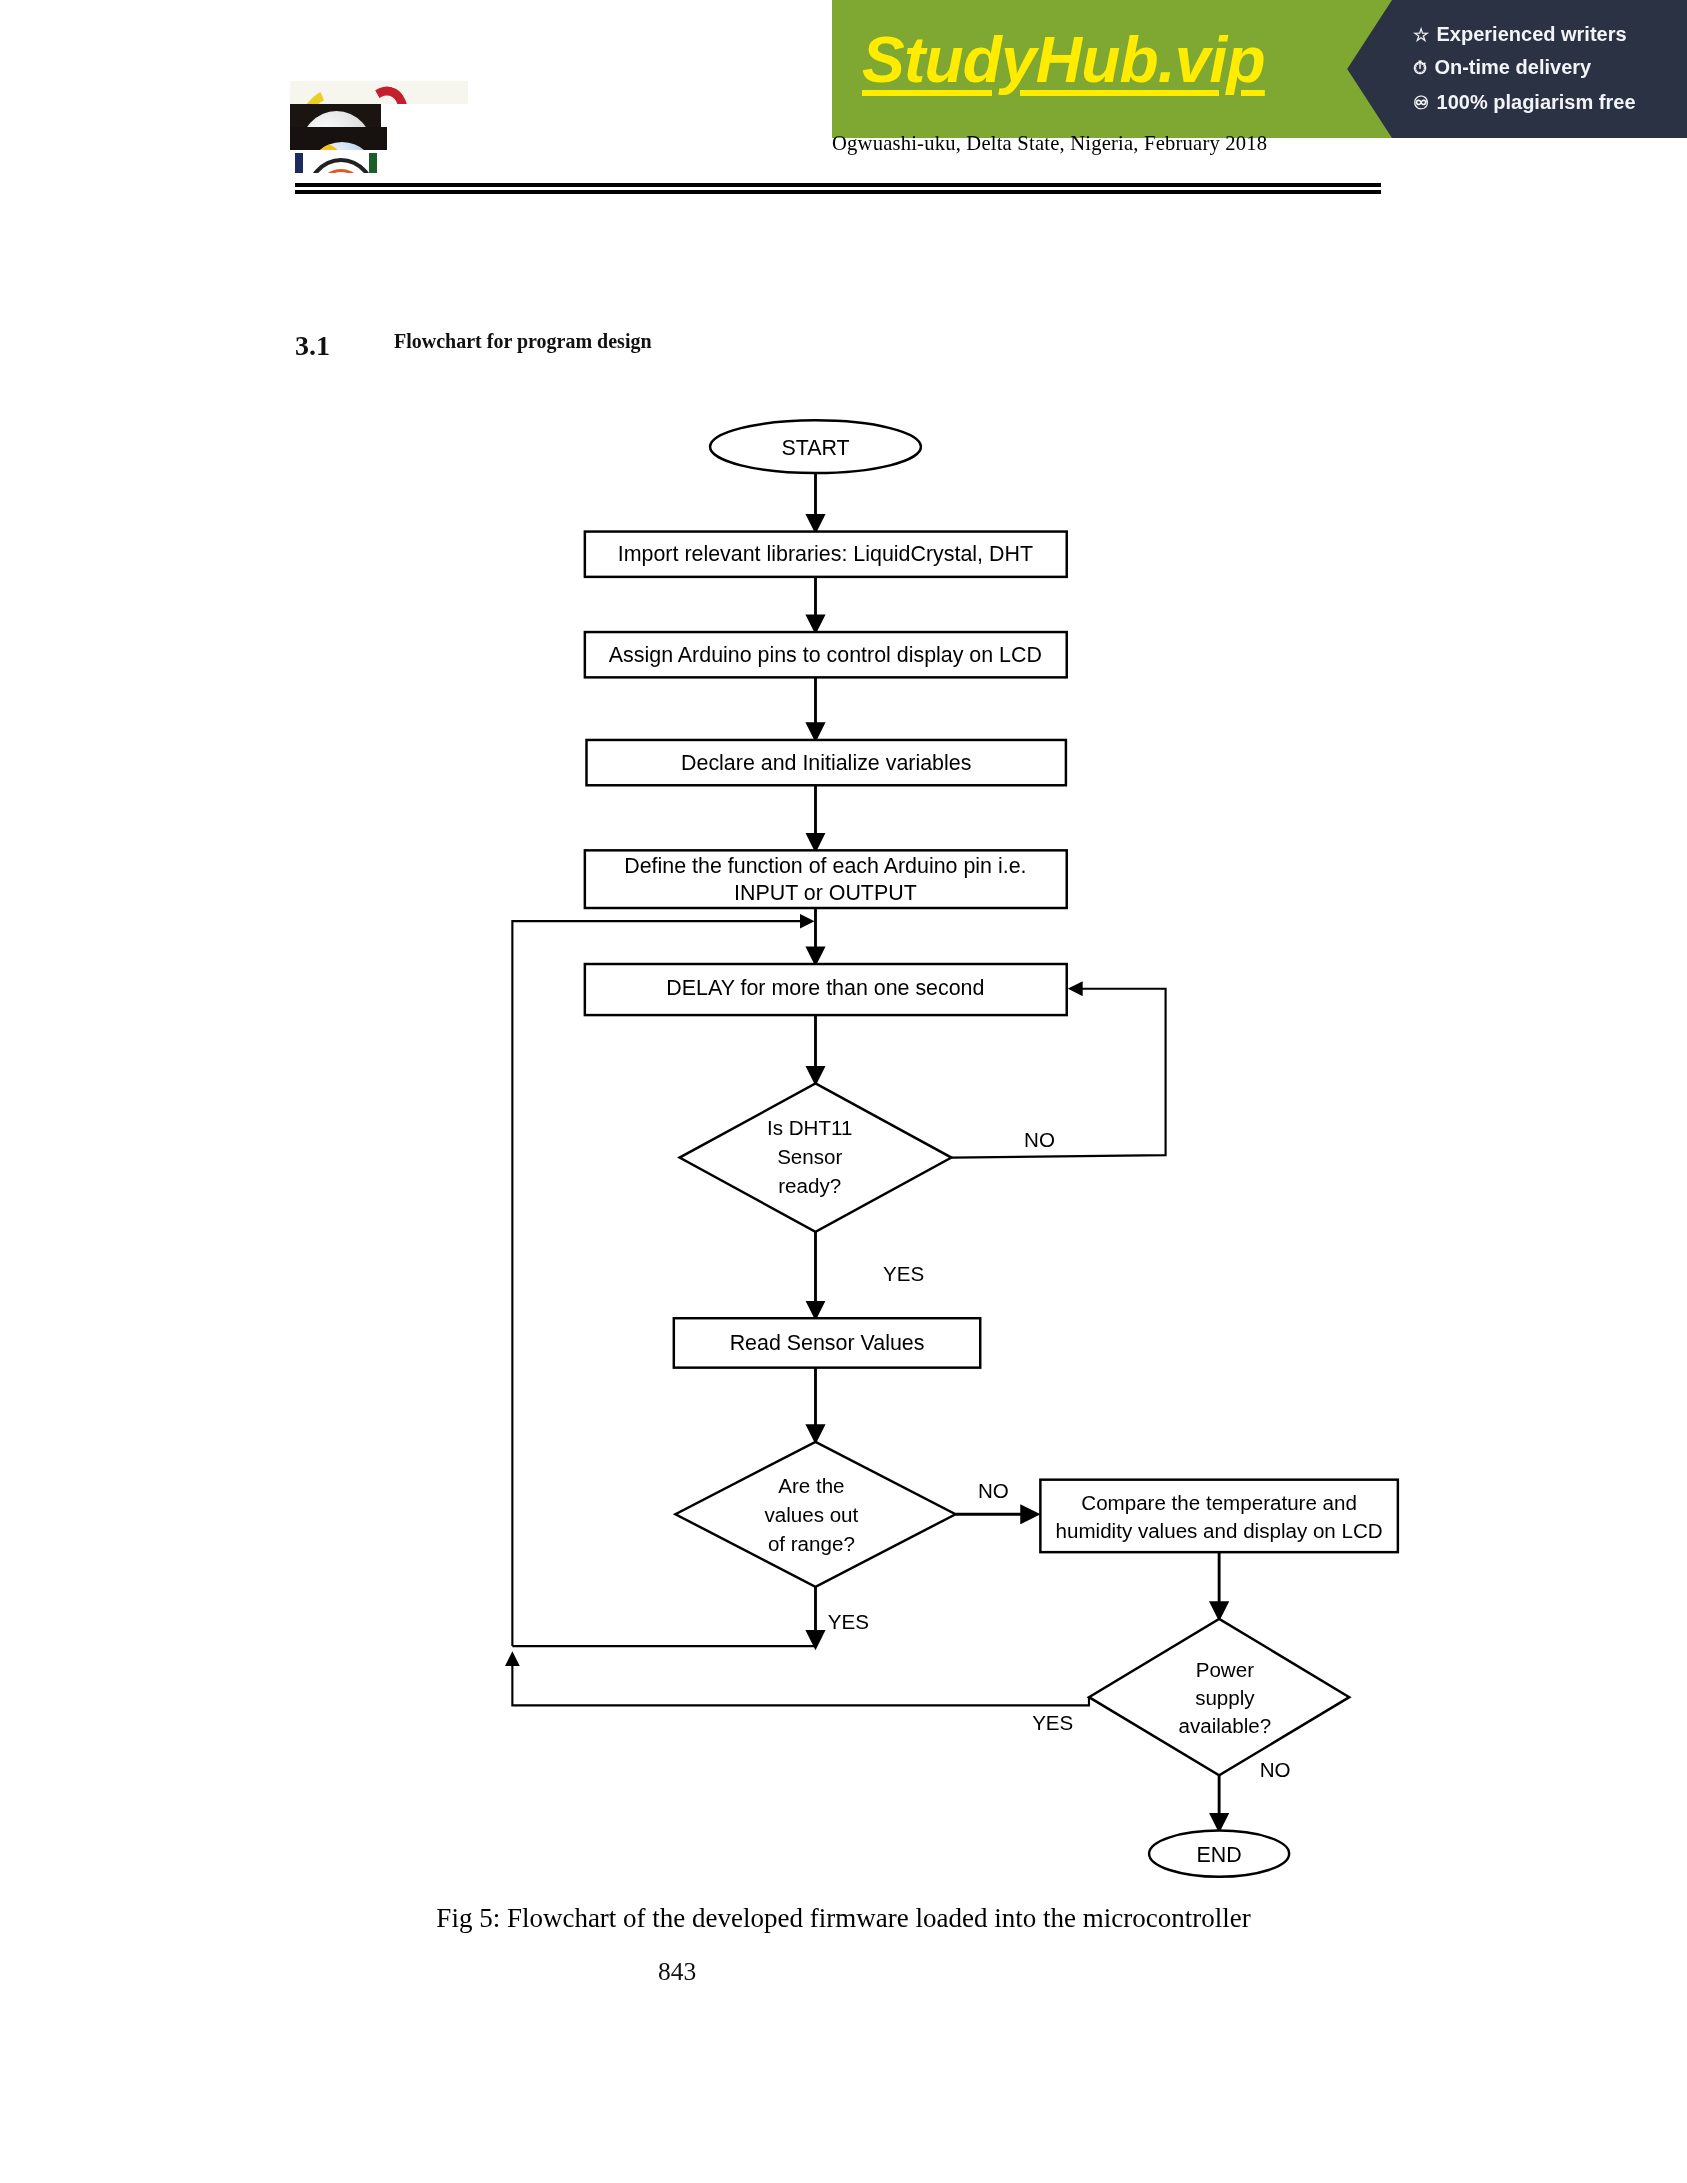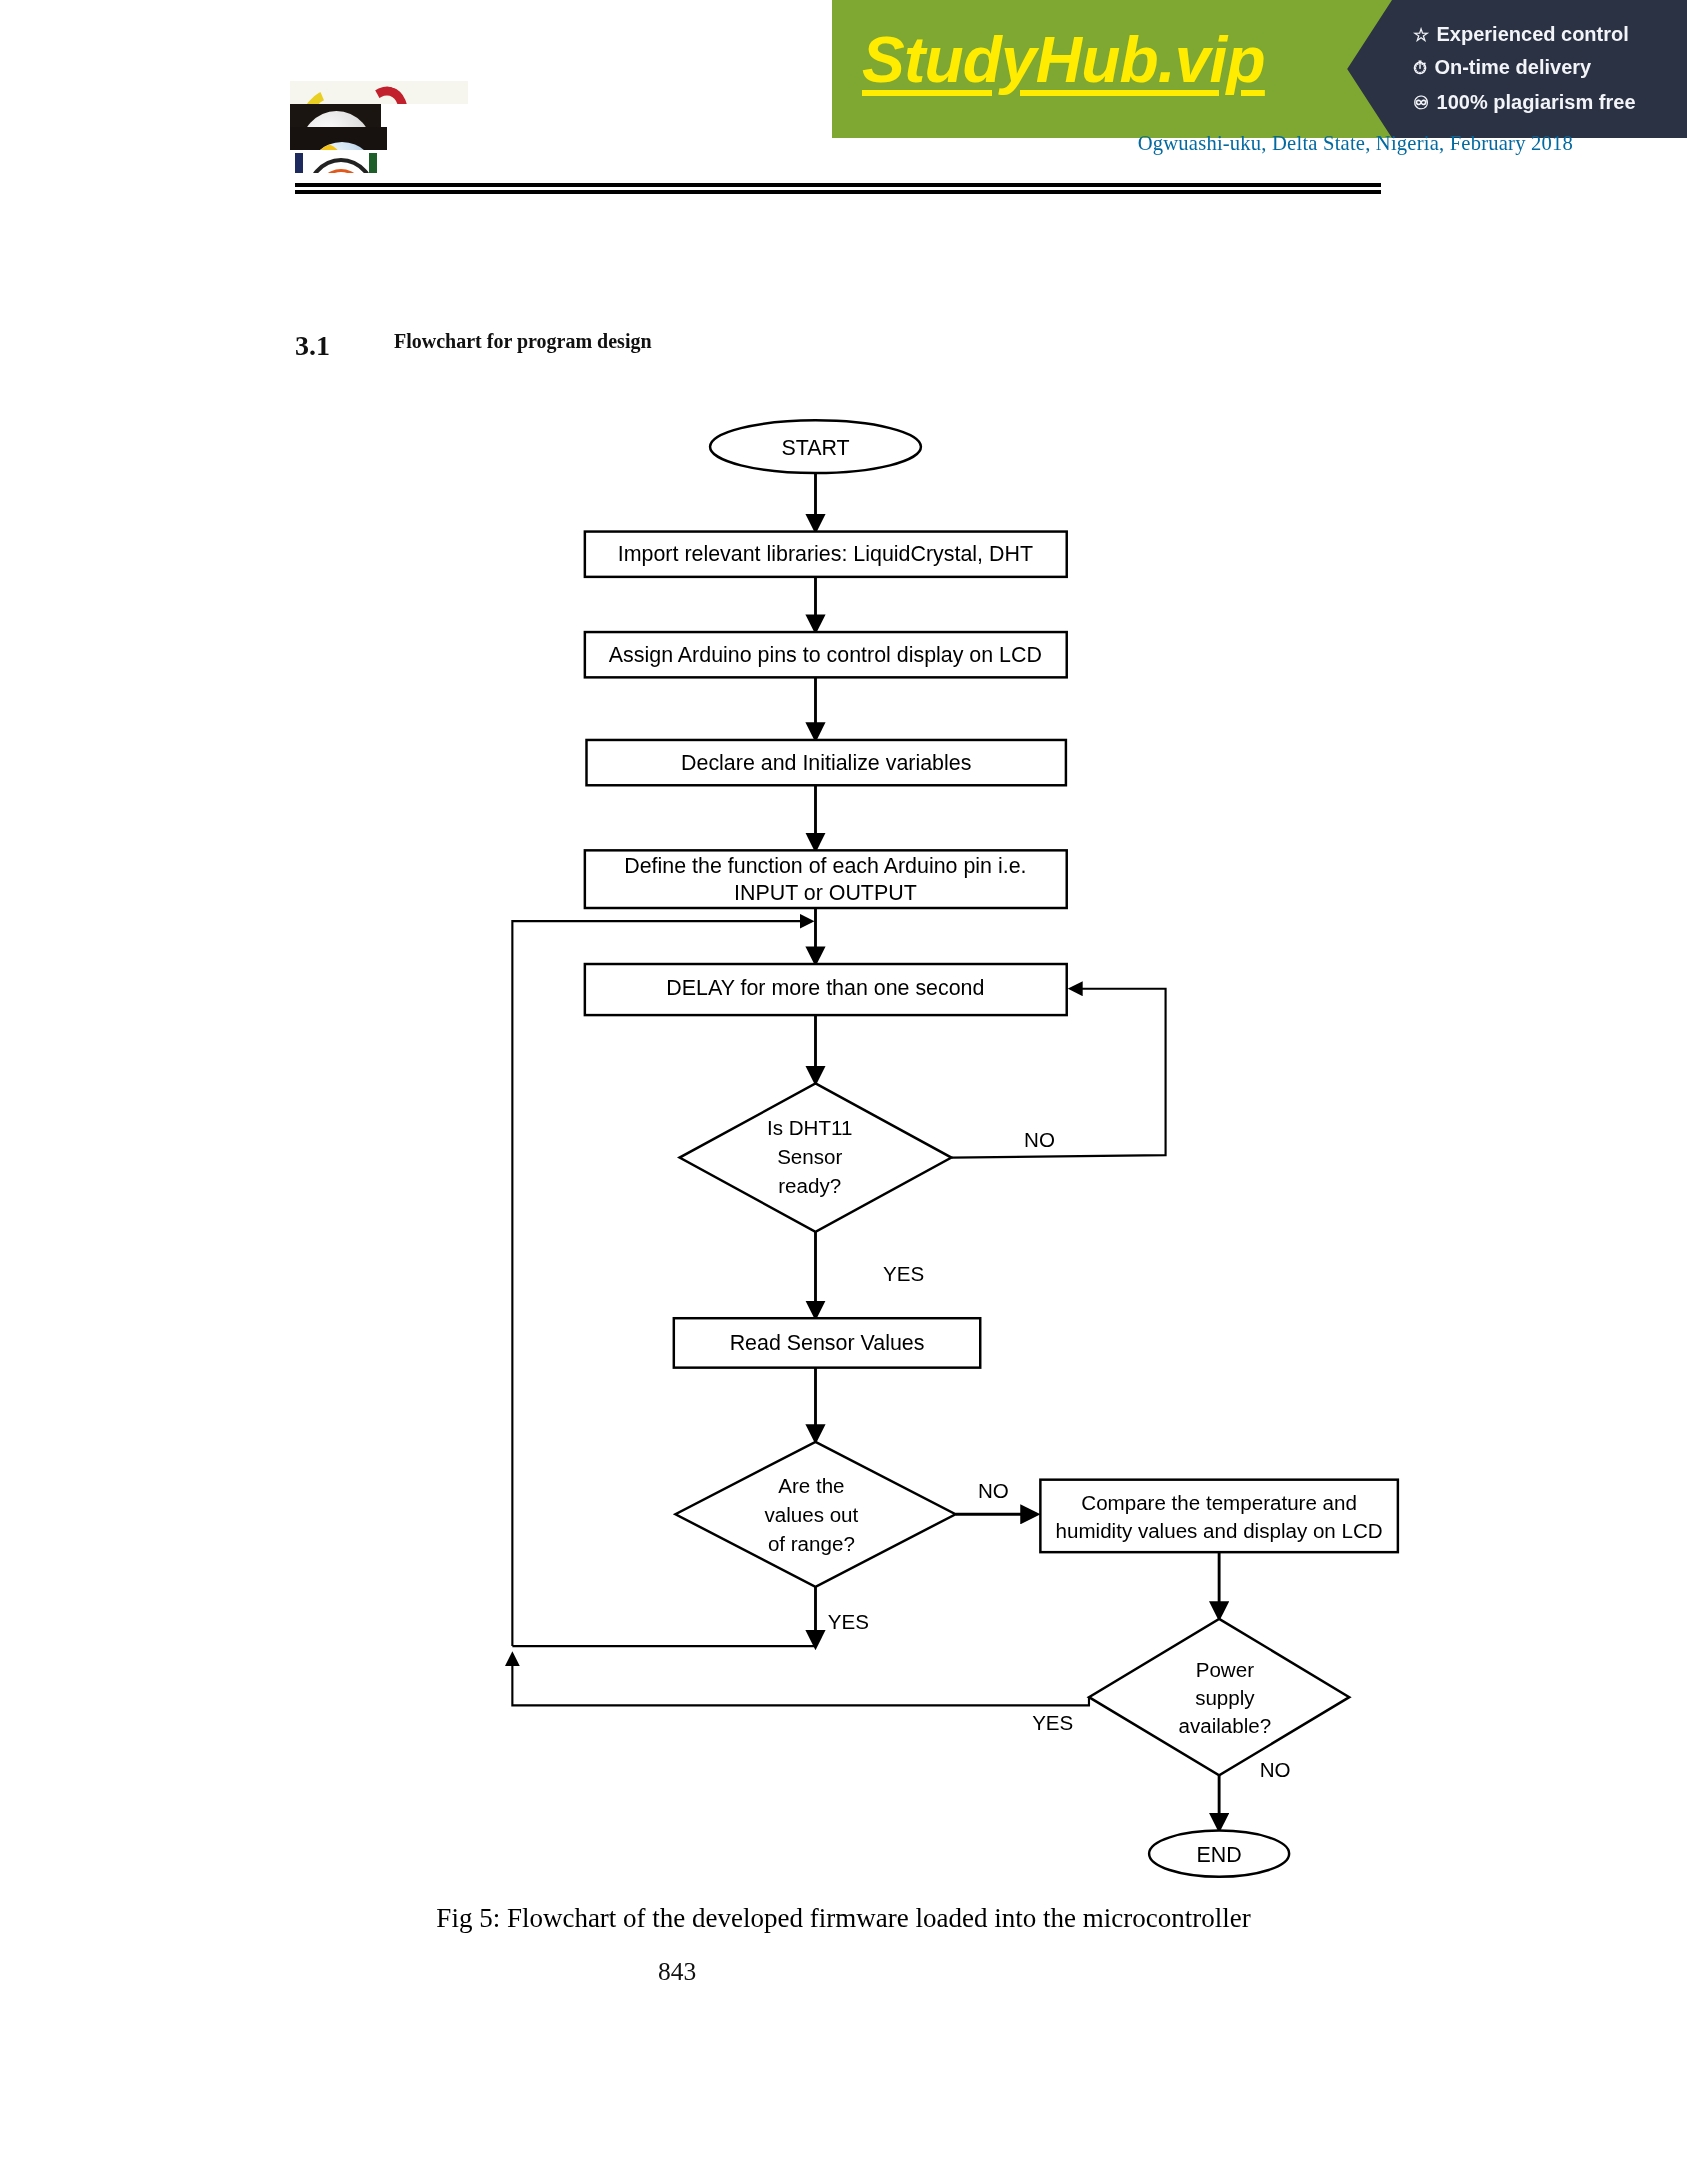--- a/index.html
+++ b/index.html
@@ -202,24 +202,24 @@
   }
   .sh-feature .fico { font-size: 18px; line-height: 1; }
   #sh-f1 { top: 23px; }
   #sh-f2 { top: 56px; }
   #sh-f3 { top: 91px; }
 
   #conf-line {
     position: absolute;
     left: 832px; top: 132px;
     width: 741px;
-    text-align: right;
+    text-align: left;
     font-family: "Liberation Serif", serif;
     font-size: 20.6px;
-    color: #0369a1;
+    color: #000000;
     letter-spacing: 0.2px;
   }
 
   #rule-wrap {
     position: absolute;
     left: 295px; top: 183px;
     width: 1086px;
   }
   .rule-thick { height: 4.1px; background: #000; }
   .rule-gap { height: 3.3px; background: #fff; }
@@ -340,21 +340,21 @@
 
   </div>
 
   <div id="studyhub-banner">
     <div id="sh-navy"></div>
     <div id="sh-green"></div>
     <div id="sh-logo-text">StudyHub.vip</div>
 
     <div class="sh-feature" id="sh-f1">
       <span class="fico">☆</span>
-      <span>Experienced control</span>
+      <span>Experienced writers</span>
     </div>
     <div class="sh-feature" id="sh-f2">
       <span class="fico">⏱</span>
       <span>On-time delivery</span>
     </div>
     <div class="sh-feature" id="sh-f3">
       <span class="fico">♾</span>
       <span>100% plagiarism free</span>
     </div>
   </div>

